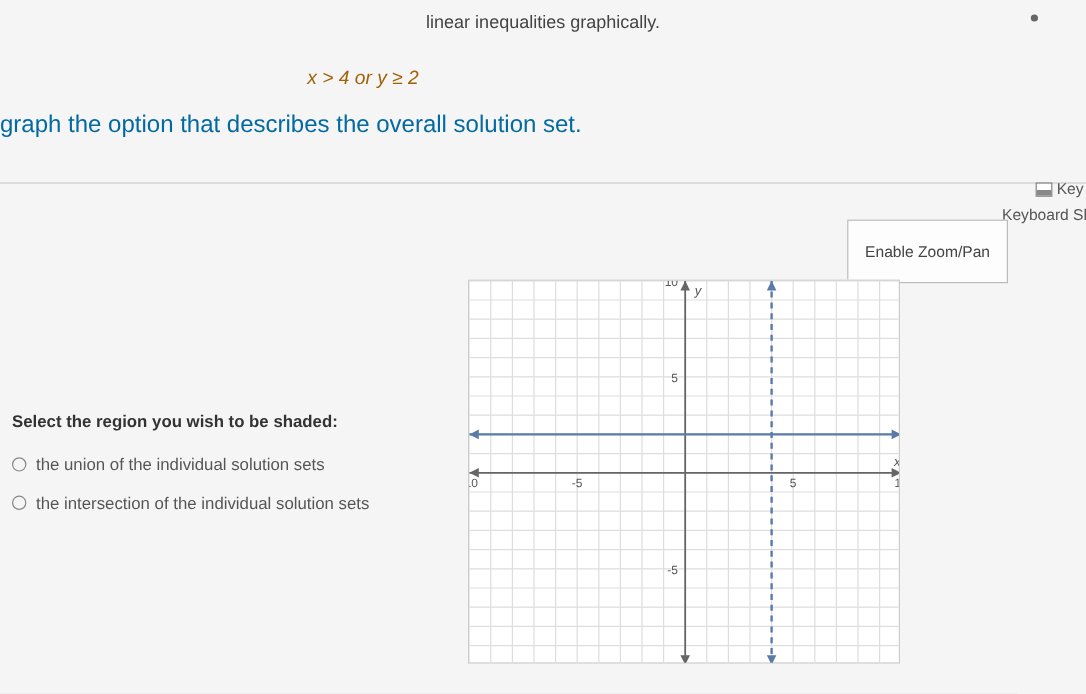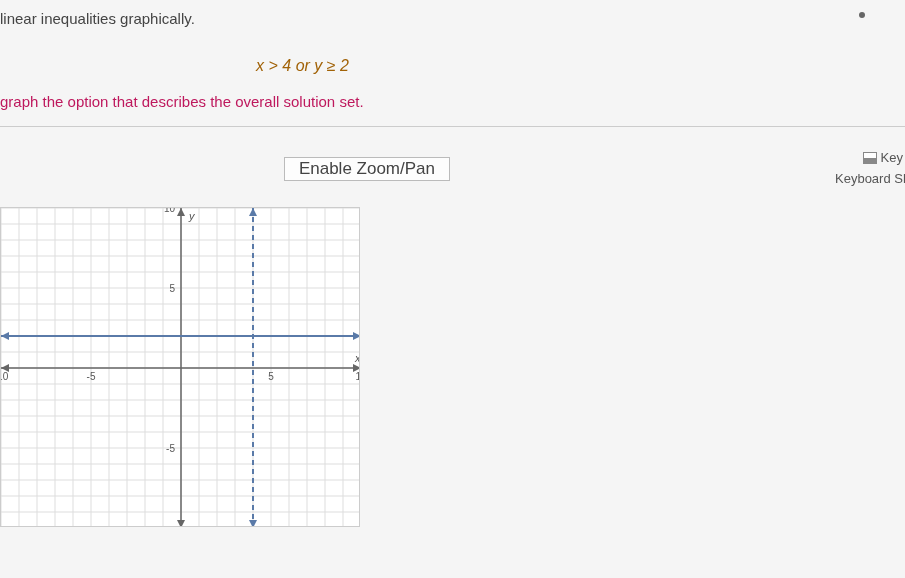--- a/index.html
+++ b/index.html
@@ -17,33 +17,34 @@
     width: 100%;
     height: 100%;
     padding: 10px 0 0 0;
     position: relative;
   }
   .title-fragment {
     font-size: 15px;
     color: #444;
     padding-left: 0;
     margin-bottom: 30px;
+    text-align: center;
   }
   .inequality {
     text-align: center;
     font-style: italic;
     font-size: 16px;
     color: #a16207;
     margin-bottom: 18px;
     padding-right: 300px;
   }
   .instruction {
-    font-size: 15px;
-    color: #be185d;
-    margin-bottom: 16px;
+    font-size: 20px;
+    color: #0369a1;
+    margin-bottom: 36px;
   }
   .divider {
     border-top: 1px solid #ccc;
     margin: 0;
     width: 100%;
   }
   .content-area {
     display: flex;
     padding-top: 40px;
     position: relative;
@@ -78,22 +79,22 @@
   .graph-panel {
     position: relative;
     width: 400px;
   }
   .zoom-btn {
     position: absolute;
     top: -10px;
     right: -50px;
     background: #fdfdfd;
     border: 1px solid #bbb;
-    padding: 1px 14px;
-    font-size: 17px;
+    padding: 18px 14px;
+    font-size: 13px;
     color: #444;
     cursor: pointer;
   }
   .graph-box {
     width: 360px;
     height: 320px;
     border: 1px solid #ccc;
     background: #fff;
     position: relative;
     margin-top: 40px;
@@ -148,20 +149,33 @@
 
   <div class="right-strip">
     <div class="key-row">
       <span class="key-icon"></span>
       <span>Key</span>
     </div>
     <div style="white-space:nowrap;">Keyboard Sho</div>
   </div>
 
   <div class="content-area">
+    <div class="left-panel">
+      <div class="select-label">Select the region you wish to be shaded:</div>
+
+      <label class="radio-row">
+        <span class="radio-circle"></span>
+        <span>the union of the individual solution sets</span>
+      </label>
+
+      <label class="radio-row">
+        <span class="radio-circle"></span>
+        <span>the intersection of the individual solution sets</span>
+      </label>
+    </div>
 
     <div class="graph-panel">
       <button class="zoom-btn">Enable Zoom/Pan</button>
 
       <div class="graph-box">
         <svg id="chart-svg" width="360" height="320" viewBox="0 0 360 320">
           <g id="grid" class="grid">
               <line x1="0" x2="0" y1="0" y2="320"></line>
               <line x1="18" x2="18" y1="0" y2="320"></line>
               <line x1="36" x2="36" y1="0" y2="320"></line>

